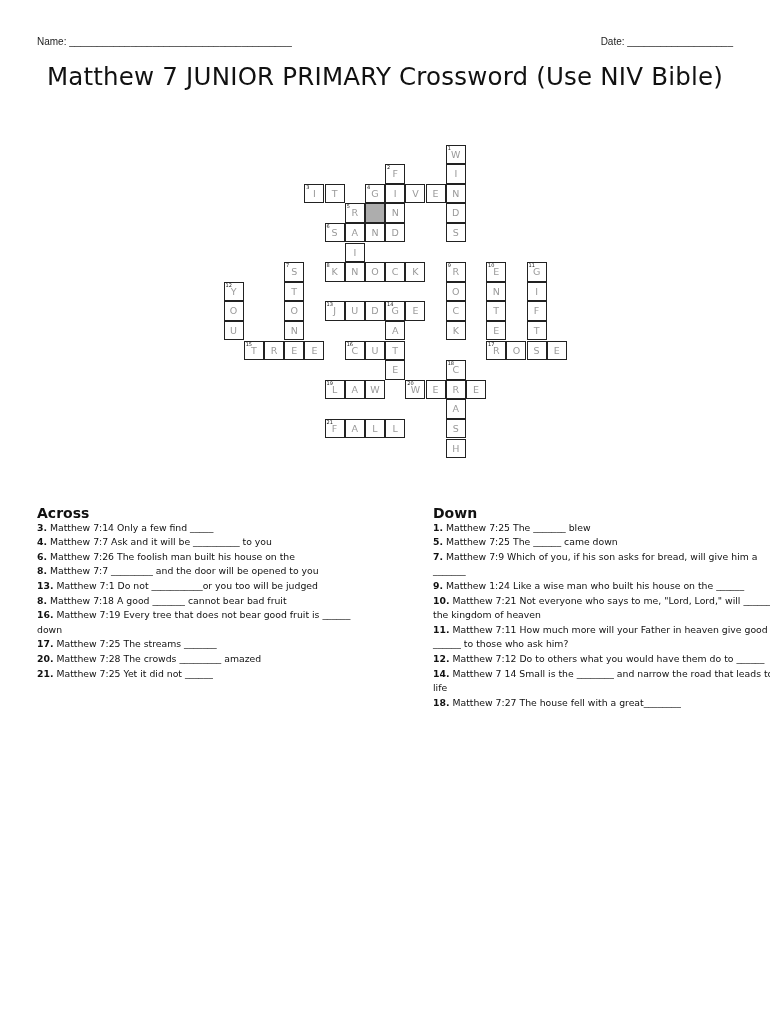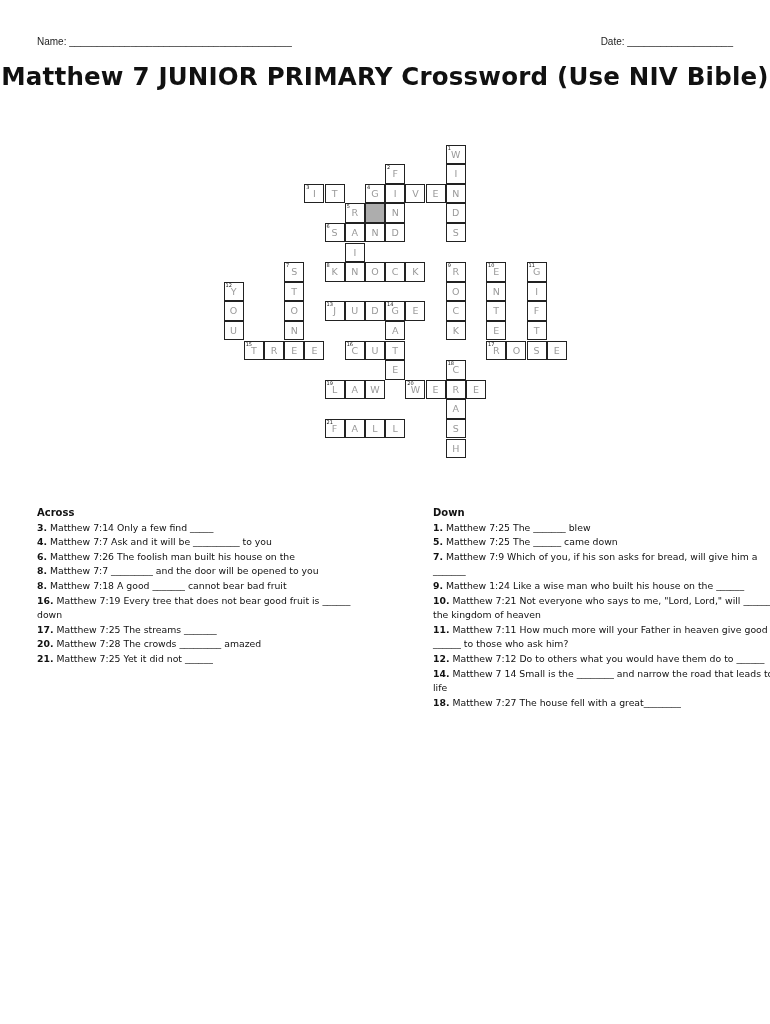--- a/index.html
+++ b/index.html
@@ -1,29 +1,29 @@
 <!DOCTYPE html>
 <html><head>
 <meta charset="utf-8">
 <style>
   html, body { margin:0; padding:0; background:#fff; }
   body { width:770px; height:1024px; position:relative; overflow:hidden; font-family:"DejaVu Sans", sans-serif; color:#111; }
   .hdr { position:absolute; top:36px; font-family:"Liberation Sans", sans-serif; font-size:10px; color:#222; }
   .hdr-name { left:37px; }
   .hdr-date { right:37px; }
-  .title { position:absolute; top:62px; left:0; width:770px; text-align:center; font-family:"DejaVu Sans", sans-serif; font-size:24.5px; color:#111; letter-spacing:0.2px;font-weight:bold; }
+  .title { position:absolute; top:62px; left:0; width:770px; text-align:center; font-family:"DejaVu Sans", sans-serif; font-size:24.5px; color:#111; letter-spacing:0.2px; }
   .grid { position:absolute; left:224px; top:145px; width:360px; height:320px; }
   .cell { position:absolute; width:20.2px; height:19.6px; box-sizing:border-box; border:1px solid #222; margin-left:-0.5px; margin-top:-0.5px; background:#fff; }
   .cell.shade { background:#adadad; }
   .cell .num { position:absolute; top:0px; left:1px; font-size:5px; line-height:5px; color:#222; font-family:"DejaVu Sans", sans-serif; }
   .cell .let { position:absolute; left:0; right:0; top:3px; text-align:center; font-size:9.5px; color:#999; font-family:"DejaVu Sans", sans-serif; }
   .clues { position:absolute; top:506px; font-size:9.3px; line-height:14.6px; color:#111; font-family:"DejaVu Sans", sans-serif; }
   .clues.across { left:37px; width:340px; }
   .clues.down { left:386px; width:345px;margin-left:47px; }
-  .clues h3 { margin:0; font-size:10px; font-weight:bold; line-height:14.6px; }
+  .clues h3 { margin:0; font-size:14px; font-weight:bold; line-height:14.6px; }
   .clue { margin:0; }
   .clue b { font-weight:bold; }
 </style>
 </head>
 <body>
 
 <div class="hdr hdr-name">Name: ________________________________________</div>
 <div class="hdr hdr-date">Date: ___________________</div>
 <div class="title">Matthew 7 JUNIOR PRIMARY Crossword (Use NIV Bible)</div>
 
@@ -282,20 +282,21 @@
     </div>
   </div>
 
 <div class="clues across">
   <h3>Across</h3>
   <div id="across-list">
       <div class="clue"><b>3.</b><span> Matthew 7:14 Only a few find _____</span></div>
       <div class="clue"><b>4.</b><span> Matthew 7:7 Ask and it will be __________ to you</span></div>
       <div class="clue"><b>6.</b><span> Matthew 7:26 The foolish man built his house on the</span></div>
       <div class="clue"><b>8.</b><span> Matthew 7:7 _________ and the door will be opened to you</span></div>
+      <div class="clue"><b>13.</b><span> Matthew 7:1 Do not ___________or you too will be judged</span></div>
       <div class="clue"><b>8.</b><span> Matthew 7:18 A good _______ cannot bear bad fruit</span></div>
       <div class="clue"><b>16.</b><span> Matthew 7:19 Every tree that does not bear good fruit is ______ down</span></div>
       <div class="clue"><b>17.</b><span> Matthew 7:25 The streams _______</span></div>
       <div class="clue"><b>20.</b><span> Matthew 7:28 The crowds _________ amazed</span></div>
       <div class="clue"><b>21.</b><span> Matthew 7:25 Yet it did not ______</span></div>
     </div>
 </div>
 
 <div class="clues down">
   <h3>Down</h3>

